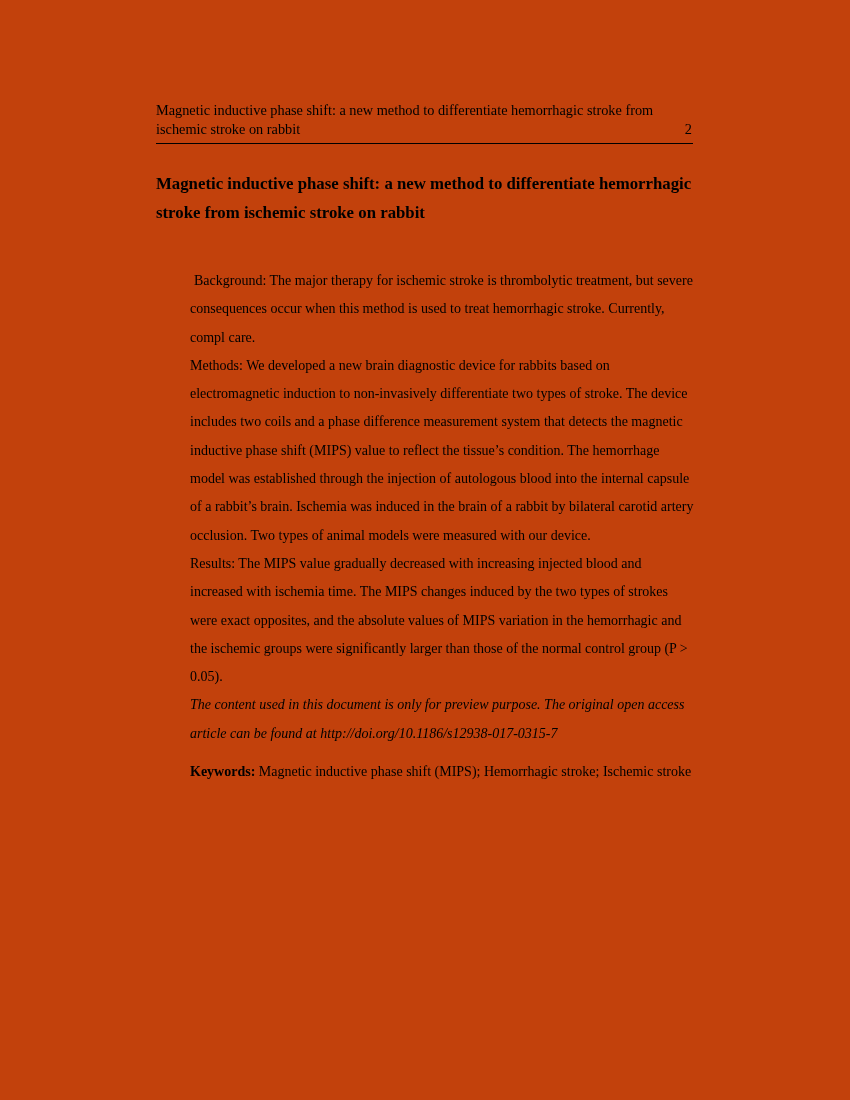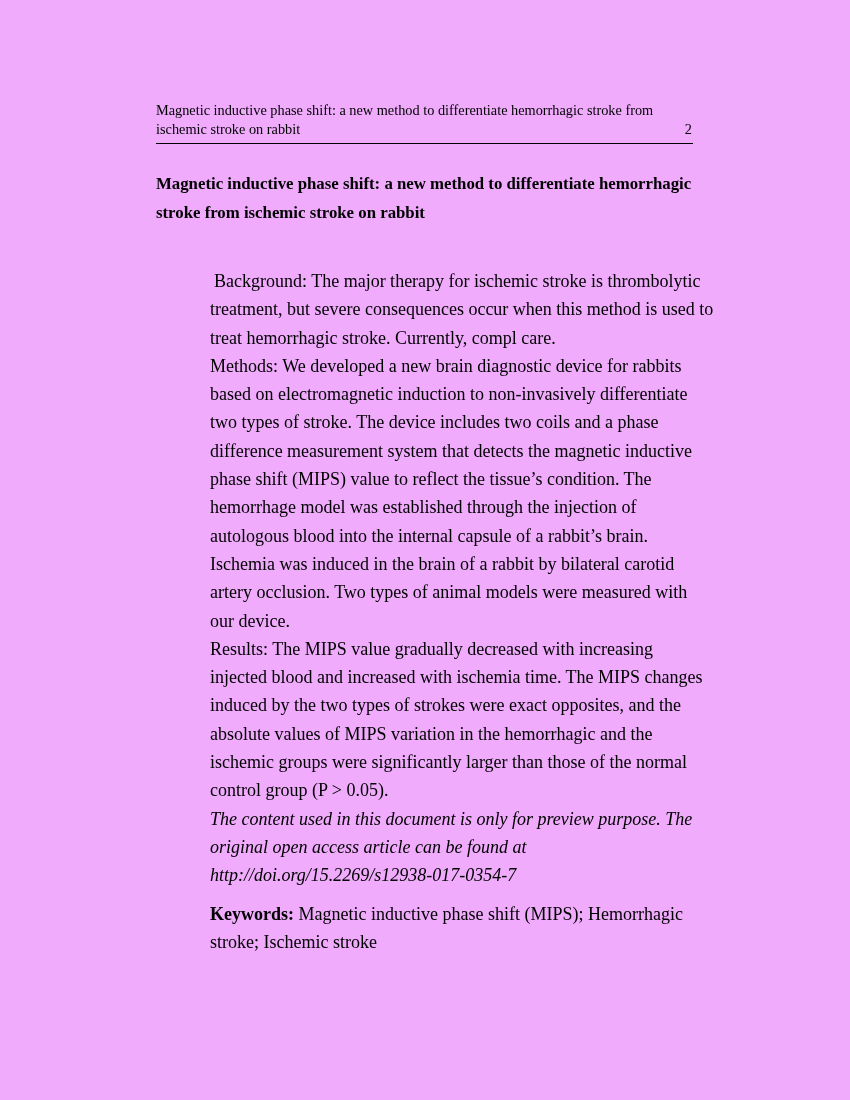--- a/index.html
+++ b/index.html
@@ -4,21 +4,21 @@
 <style>
   html, body {
     margin: 0;
     padding: 0;
     background: #ffffff;
   }
   .page {
     position: relative;
     width: 850px;
     height: 1100px;
-    background: #f0abfc;
+    background: #c2410c;
     color: #000000;
     font-family: "Liberation Serif", serif;
     overflow: hidden;
   }
   .running-header {
     position: absolute;
     left: 156px;
     top: 101px;
     width: 537px;
     font-size: 14.3px;
@@ -44,23 +44,22 @@
     font-size: 16.8px;
     font-weight: bold;
     line-height: 29px;
     margin: 0;
   }
   .abstract {
     position: absolute;
     left: 190px;
     top: 267px;
     width: 504px;
-    font-size: 18px;
+    font-size: 14px;
     line-height: 28.3px;
-    margin-left: 20px;
   }
   .abstract p {
     margin: 0;
   }
   .abstract p.background {
     text-indent: 4px;
   }
   .preview-note {
     font-style: italic;
   }
@@ -80,17 +79,17 @@
     <span class="running-title">Magnetic inductive phase shift: a new method to differentiate hemorrhagic stroke from ischemic stroke on rabbit</span>
     <span class="page-number">2</span>
   </div>
 
   <h1 class="doc-title">Magnetic inductive phase shift: a new method to differentiate hemorrhagic stroke from ischemic stroke on rabbit</h1>
 
   <div class="abstract">
     <p class="background">Background: The major therapy for ischemic stroke is thrombolytic treatment, but severe consequences occur when this method is used to treat hemorrhagic stroke. Currently, compl care.</p>
     <p>Methods: We developed a new brain diagnostic device for rabbits based on electromagnetic induction to non-invasively differentiate two types of stroke. The device includes two coils and a phase difference measurement system that detects the magnetic inductive phase shift (MIPS) value to reflect the tissue’s condition. The hemorrhage model was established through the injection of autologous blood into the internal capsule of a rabbit’s brain. Ischemia was induced in the brain of a rabbit by bilateral carotid artery occlusion. Two types of animal models were measured with our device.</p>
     <p>Results: The MIPS value gradually decreased with increasing injected blood and increased with ischemia time. The MIPS changes induced by the two types of strokes were exact opposites, and the absolute values of MIPS variation in the hemorrhagic and the ischemic groups were significantly larger than those of the normal control group (P &gt; 0.05).</p>
-    <p class="preview-note">The content used in this document is only for preview purpose. The original open access article can be found at http://doi.org/15.2269/s12938-017-0354-7</p>
+    <p class="preview-note">The content used in this document is only for preview purpose. The original open access article can be found at http://doi.org/10.1186/s12938-017-0315-7</p>
     <p class="keywords"><span class="kw-label">Keywords:</span> <span>Magnetic inductive phase shift (MIPS); Hemorrhagic stroke; Ischemic stroke</span></p>
   </div>
 
 </div>
 
 </body></html>

